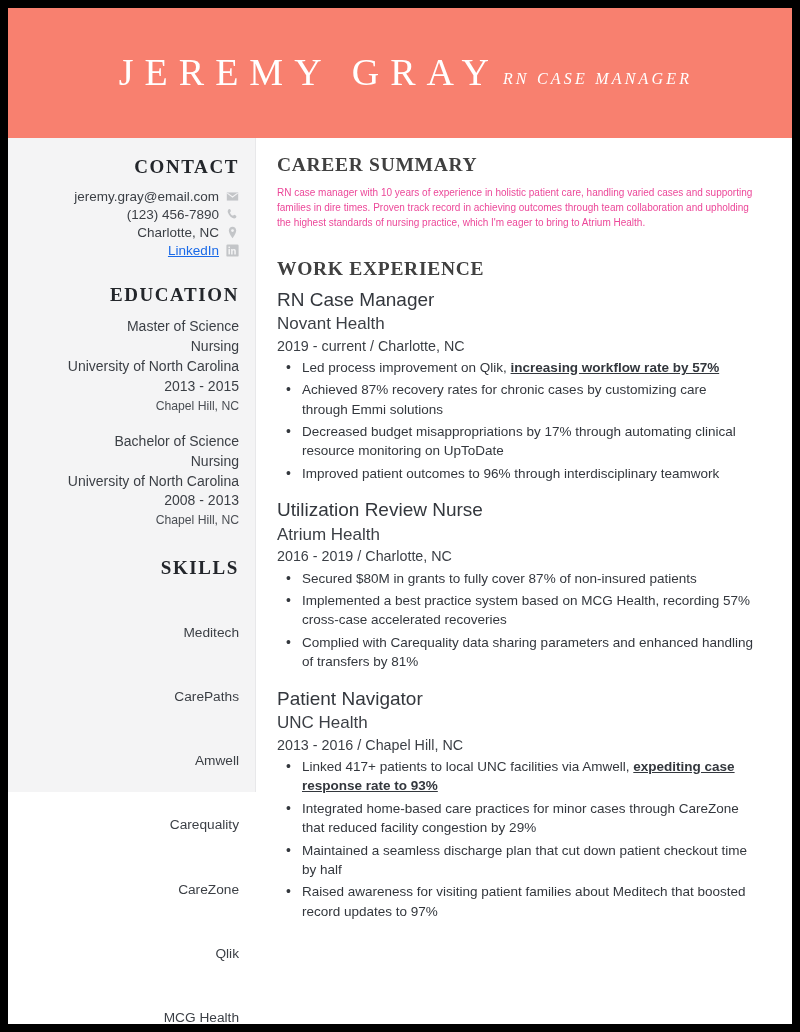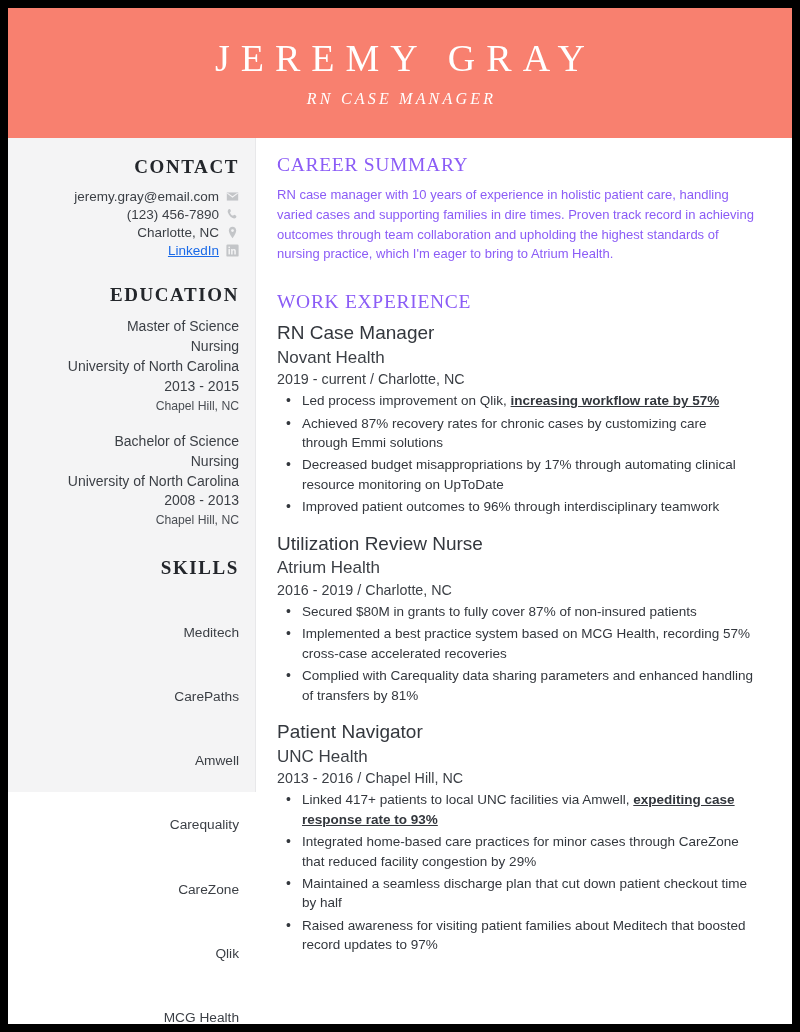--- a/index.html
+++ b/index.html
@@ -21,21 +21,21 @@
     background: #ffffff;
     overflow: hidden;
   }
 
   
   #header-banner {
     width: 784px;
     height: 130px;
     background: #f8806f;
     display: flex;
-    flex-direction: column;
+    flex-direction: row;
     align-items: center;
     justify-content: center;
   }
   #candidate-name {
     font-family: "Liberation Serif", serif;
     font-size: 38px;
     font-weight: 400;
     letter-spacing: 11px;
     color: #ffffff;
     line-height: 1.1;
@@ -126,32 +126,32 @@
   }
 
   
   #main-column {
     flex: 1;
     background: #ffffff;
     padding: 16px 38px 0 21px;
   }
   .main-heading {
     font-family: "Liberation Serif", serif;
-    font-weight: normal;
+    font-weight: bold;
     font-size: 19.5px;
     letter-spacing: 0.7px;
-    color: #8b5cf6;
+    color: #404040;
     margin-bottom: 9px;
   }
   #work-experience-heading { margin-top: 27px; margin-bottom: 8px; }
 
   #summary-text {
-    font-size: 13px;
+    font-size: 10px;
     line-height: 1.52;
-    color: #8b5cf6;
+    color: #ec4899;
   }
 
   .job-entry { margin-bottom: 15px; }
   .job-title {
     font-size: 19px;
     color: #33373d;
     line-height: 1.3;
     font-weight: 400;
   }
   .job-company {

